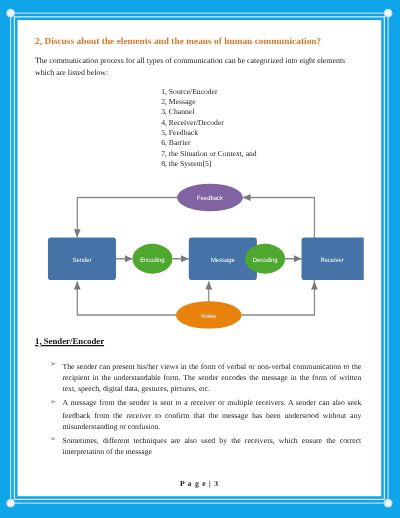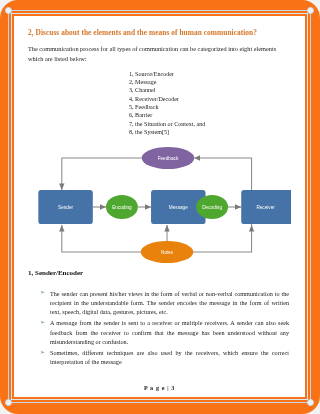--- a/index.html
+++ b/index.html
@@ -11,23 +11,22 @@
     width: 320px;
     height: 414px;
     overflow: hidden;
     font-family: "Liberation Serif", "DejaVu Serif", serif;
   }
 
   #page {
     position: relative;
     width: 320px;
     height: 414px;
-    background: #f97316;
-    box-sizing: border-box;
-    border-radius: 18px;
+    background: #0ea5e9;
+    box-sizing: border-box;
   }
 
   
   #border-outer {
     position: absolute;
     left: 8px;
     top: 10px;
     right: 9px;
     bottom: 11px;
     border: 1px solid #c3d6ea;
@@ -112,20 +111,21 @@
     font-size: 5px;
     text-anchor: middle;
     dominant-baseline: middle;
   }
 
   #subheading {
     color: #111111;
     font-weight: bold;
     font-size: 7px;
     margin: 0 0 12px 0;
+    text-decoration: underline;
   }
 
   #bullets {
     list-style: none;
     margin: 0;
     padding: 0 2px 0 12px;
   }
   #bullets li {
     position: relative;
     color: #1b1b1b;

